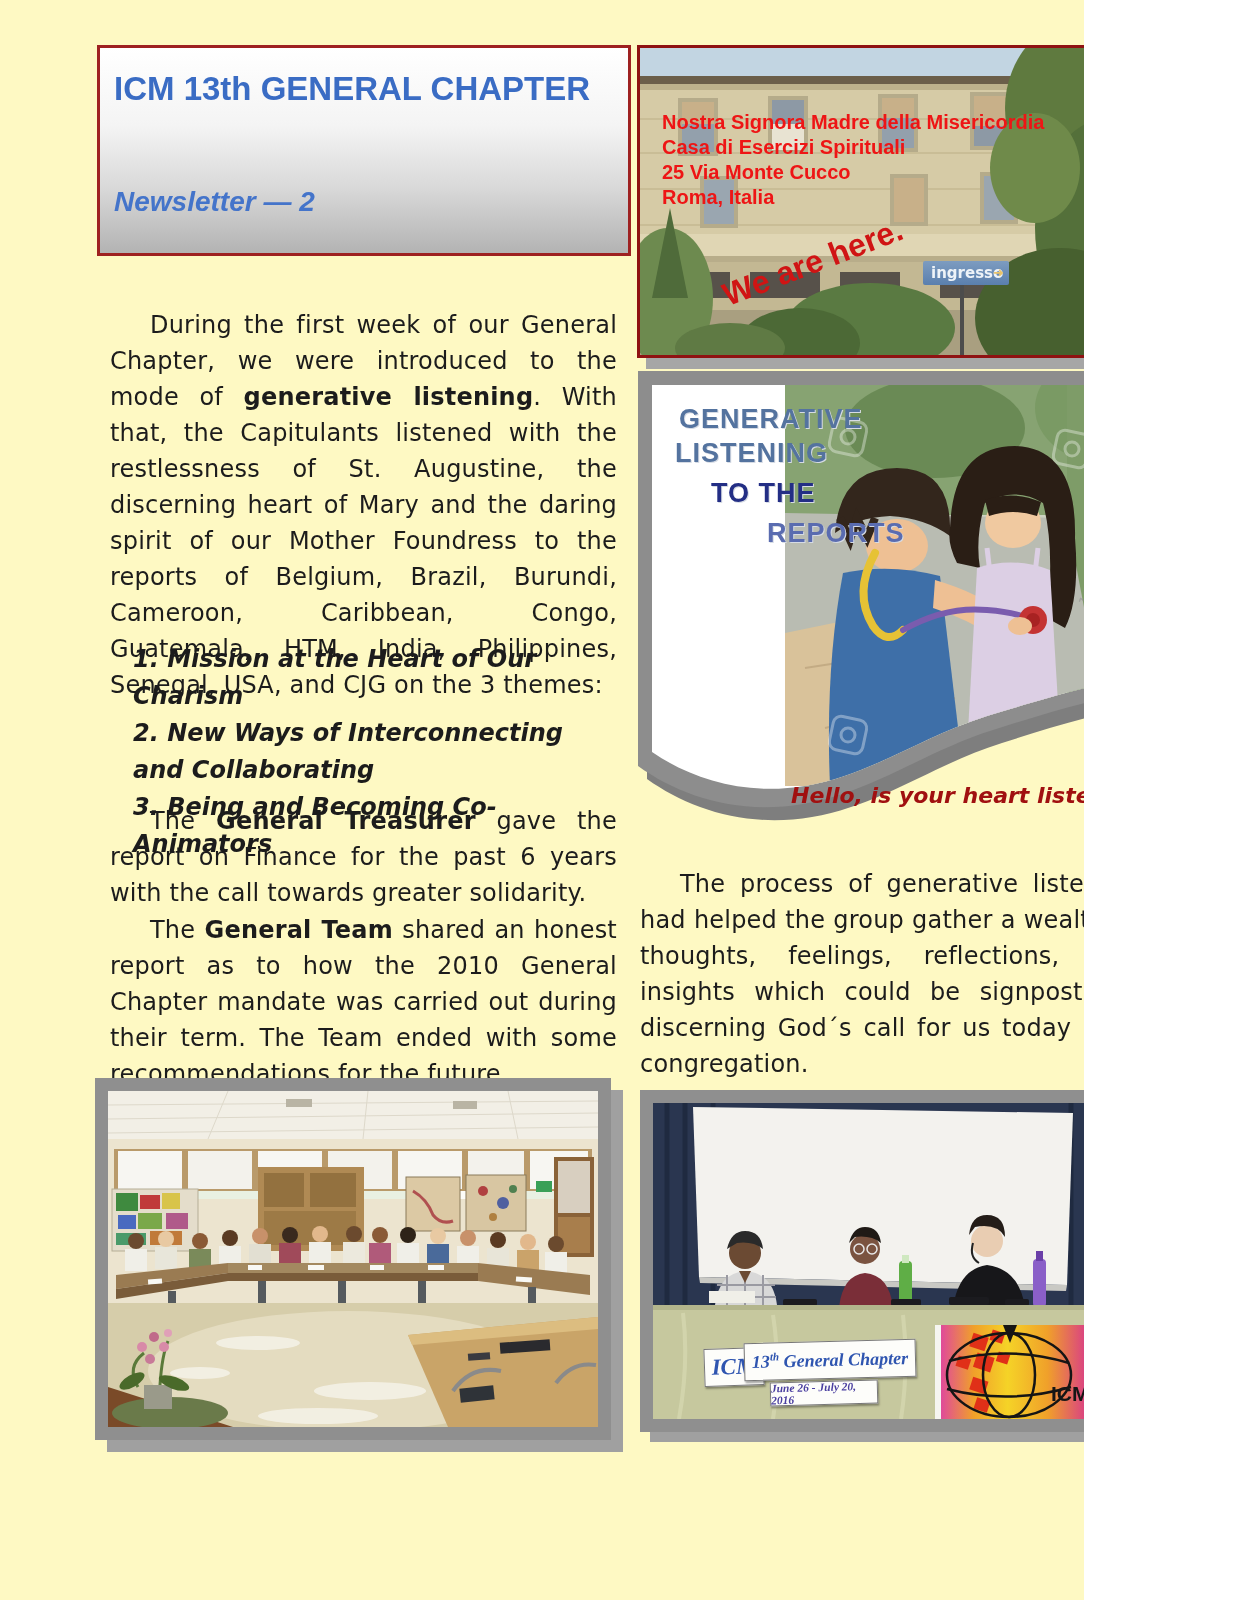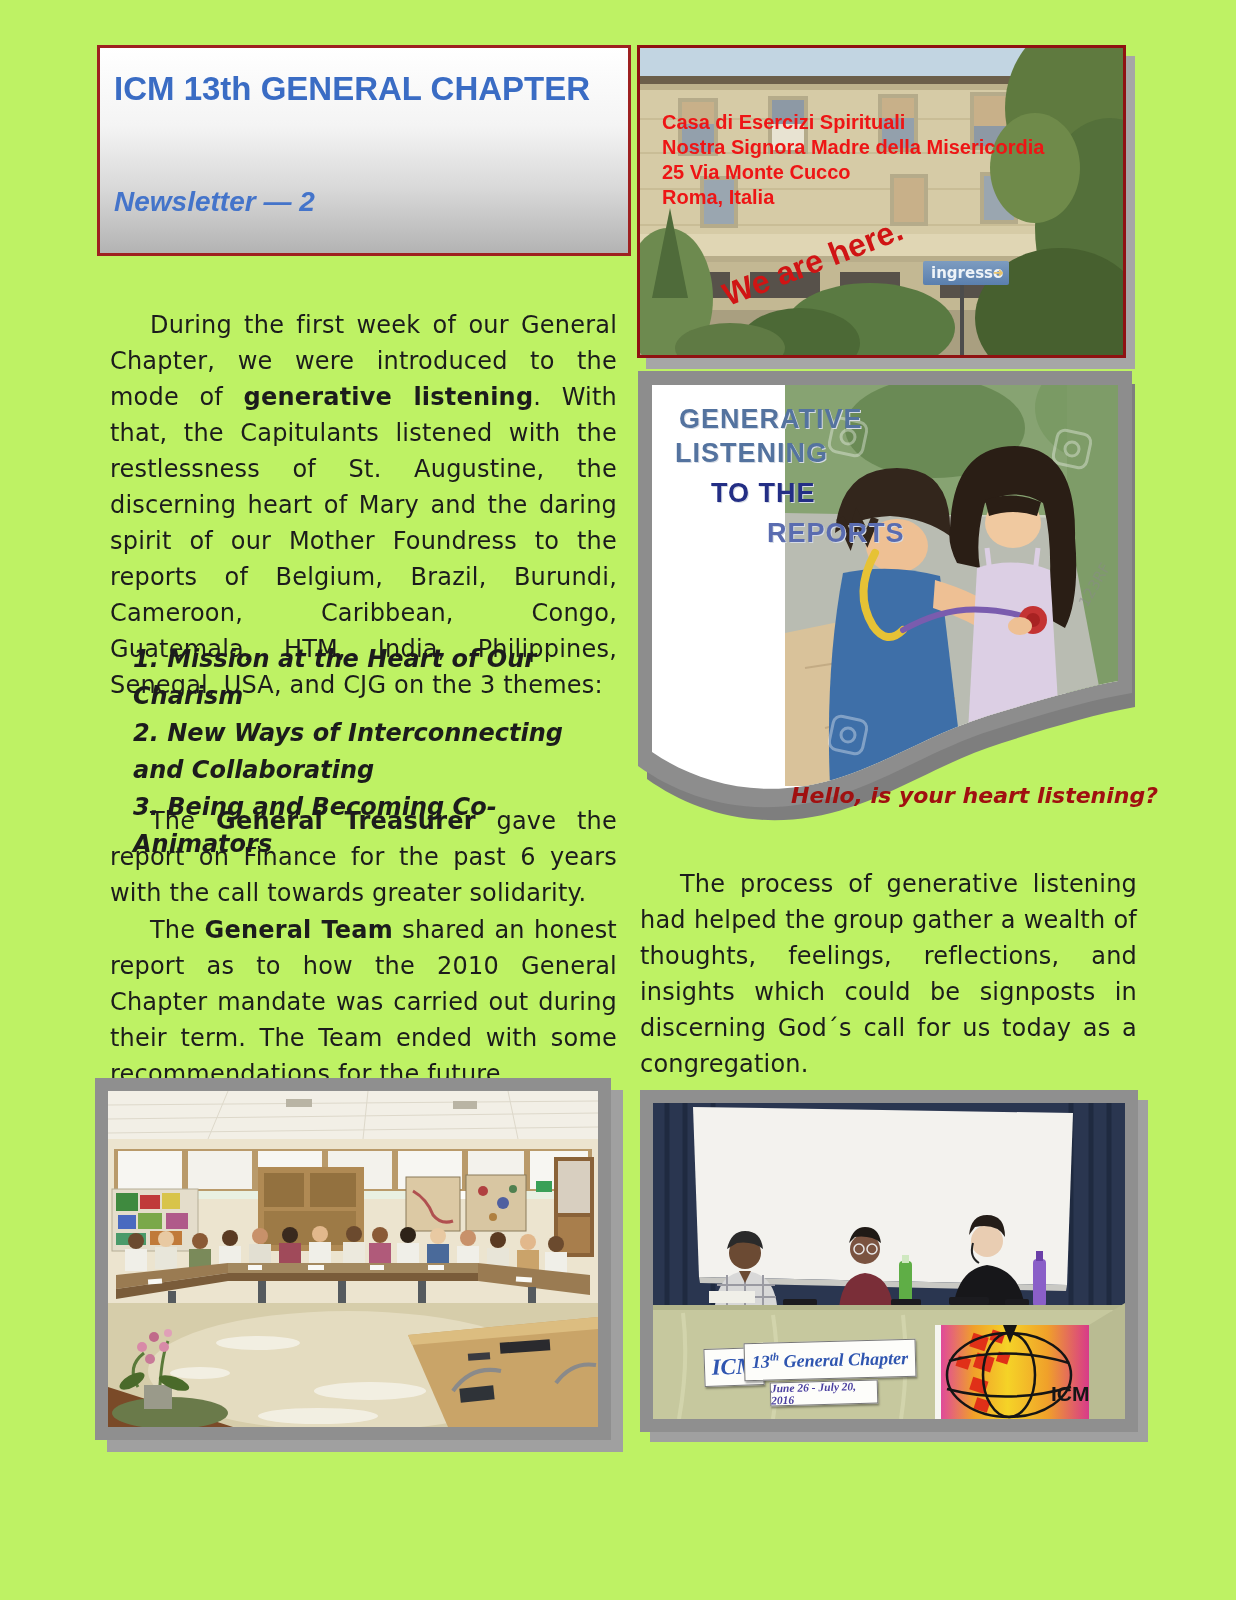--- a/index.html
+++ b/index.html
@@ -1,16 +1,16 @@
 <!DOCTYPE html>
 <html><head>
 <meta charset="utf-8">
 <style>
   html,body{margin:0;padding:0;background:#ffffff;}
-  .page{position:relative;width:1236px;height:1600px;background:#bef264;overflow:hidden;
+  .page{position:relative;width:1084px;height:1600px;background:#fef9c3;overflow:hidden;
         font-family:"DejaVu Sans","Liberation Sans",sans-serif;color:#1c1c1c;}
   .abs{position:absolute;}
 
   
   .masthead{left:97px;top:45px;width:528px;height:205px;border:3px solid #9e2121;
             background:linear-gradient(to bottom,#ffffff 0%,#f4f4f4 38%,#d9d9d9 68%,#b3b3b3 100%);}
   .masthead h1{position:absolute;left:14px;top:22px;margin:0;font-size:33px;font-weight:bold;
                color:#3a6cc4;font-family:"Liberation Sans",sans-serif;letter-spacing:0px;}
   .masthead .date{position:absolute;left:14px;top:72px;font-size:28px;color:#3f6fc2;
                   font-family:"Liberation Serif",serif;}
@@ -143,22 +143,22 @@
         <ellipse cx="420" cy="270" rx="85" ry="70" fill="#47602f"></ellipse>
         <ellipse cx="395" cy="120" rx="45" ry="55" fill="#6f8a4a"></ellipse>
         <ellipse cx="230" cy="280" rx="85" ry="45" fill="#5a7a42"></ellipse>
         <ellipse cx="160" cy="295" rx="60" ry="35" fill="#4c6936"></ellipse>
         <ellipse cx="28" cy="250" rx="45" ry="70" fill="#6d8a4f"></ellipse>
         <path d="M30,160 L48,250 L12,250 Z" fill="#4f6b3a"></path>
         <ellipse cx="90" cy="300" rx="55" ry="25" fill="#5f7a44"></ellipse>
       </g>
     </svg>
     <div class="addr">
+      <div>Nostra Signora Madre della Misericordia</div>
       <div>Casa di Esercizi Spirituali</div>
-      <div>Nostra Signora Madre della Misericordia</div>
       <div>25 Via Monte Cucco</div>
       <div>Roma, Italia</div>
     </div>
     <div class="wearehere">We are here.</div>
     <div class="signplate">
       <span>ingresso</span>
       <span class="arrow">➜</span>
     </div>
     <div class="signpole"></div>
   </figure>

